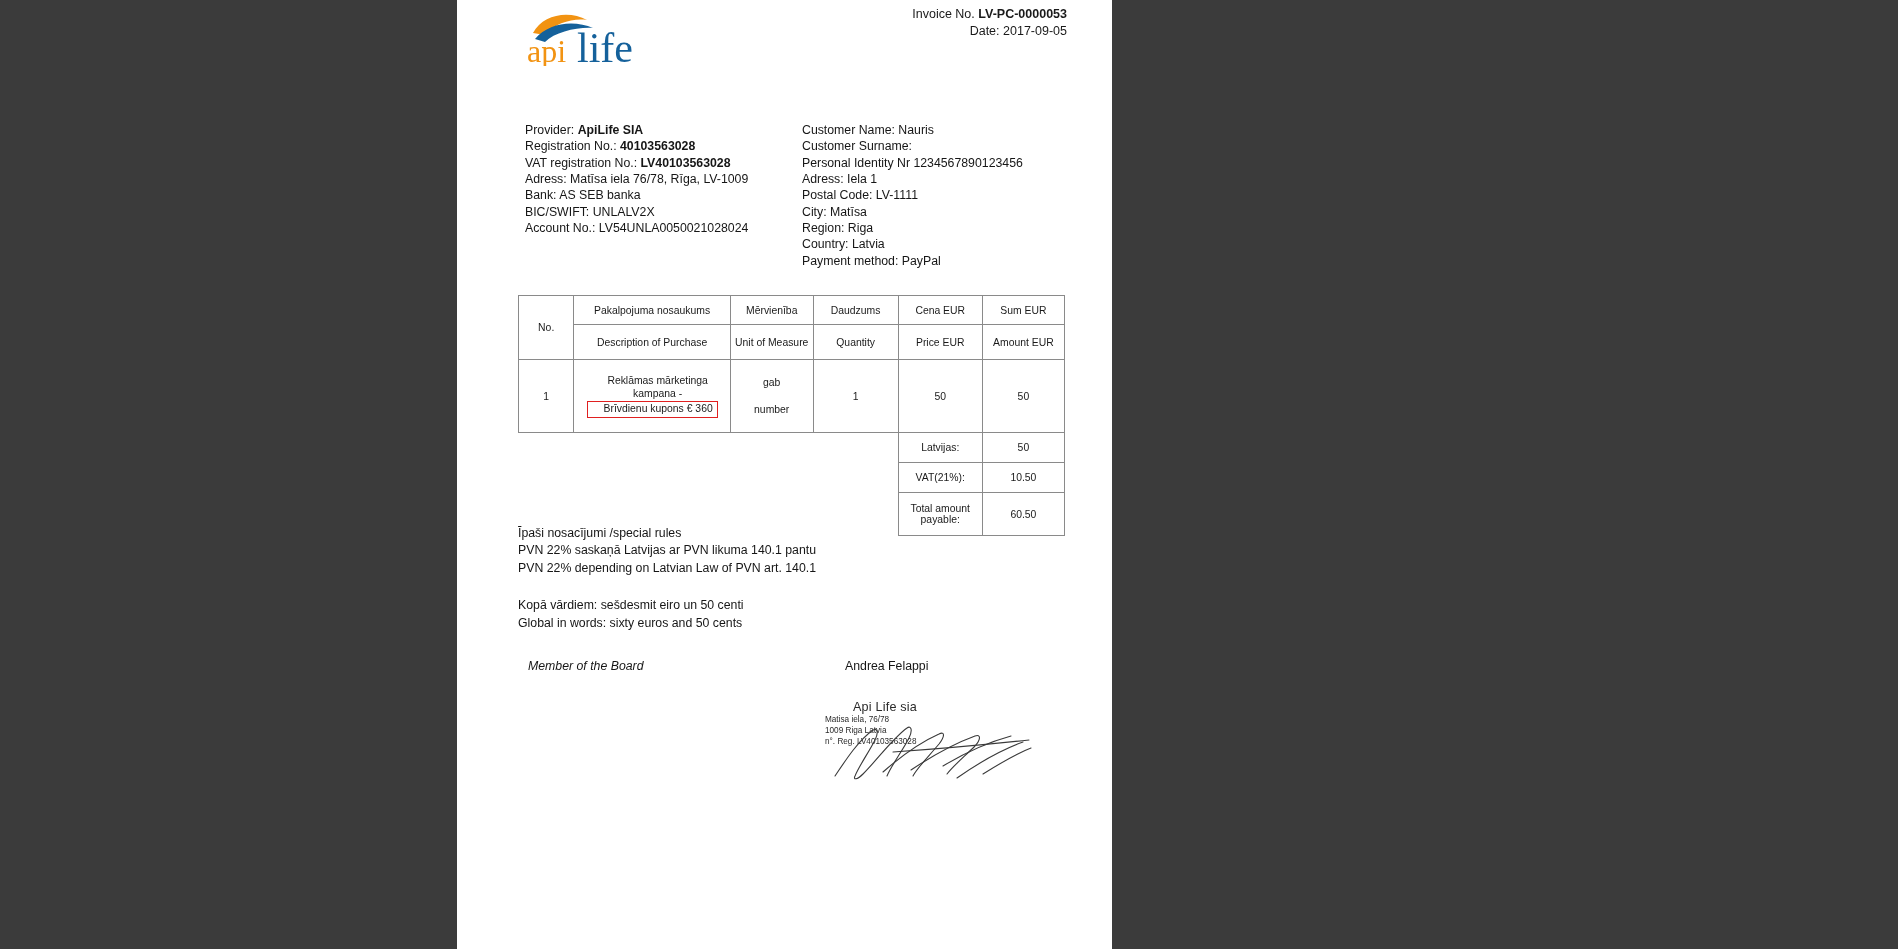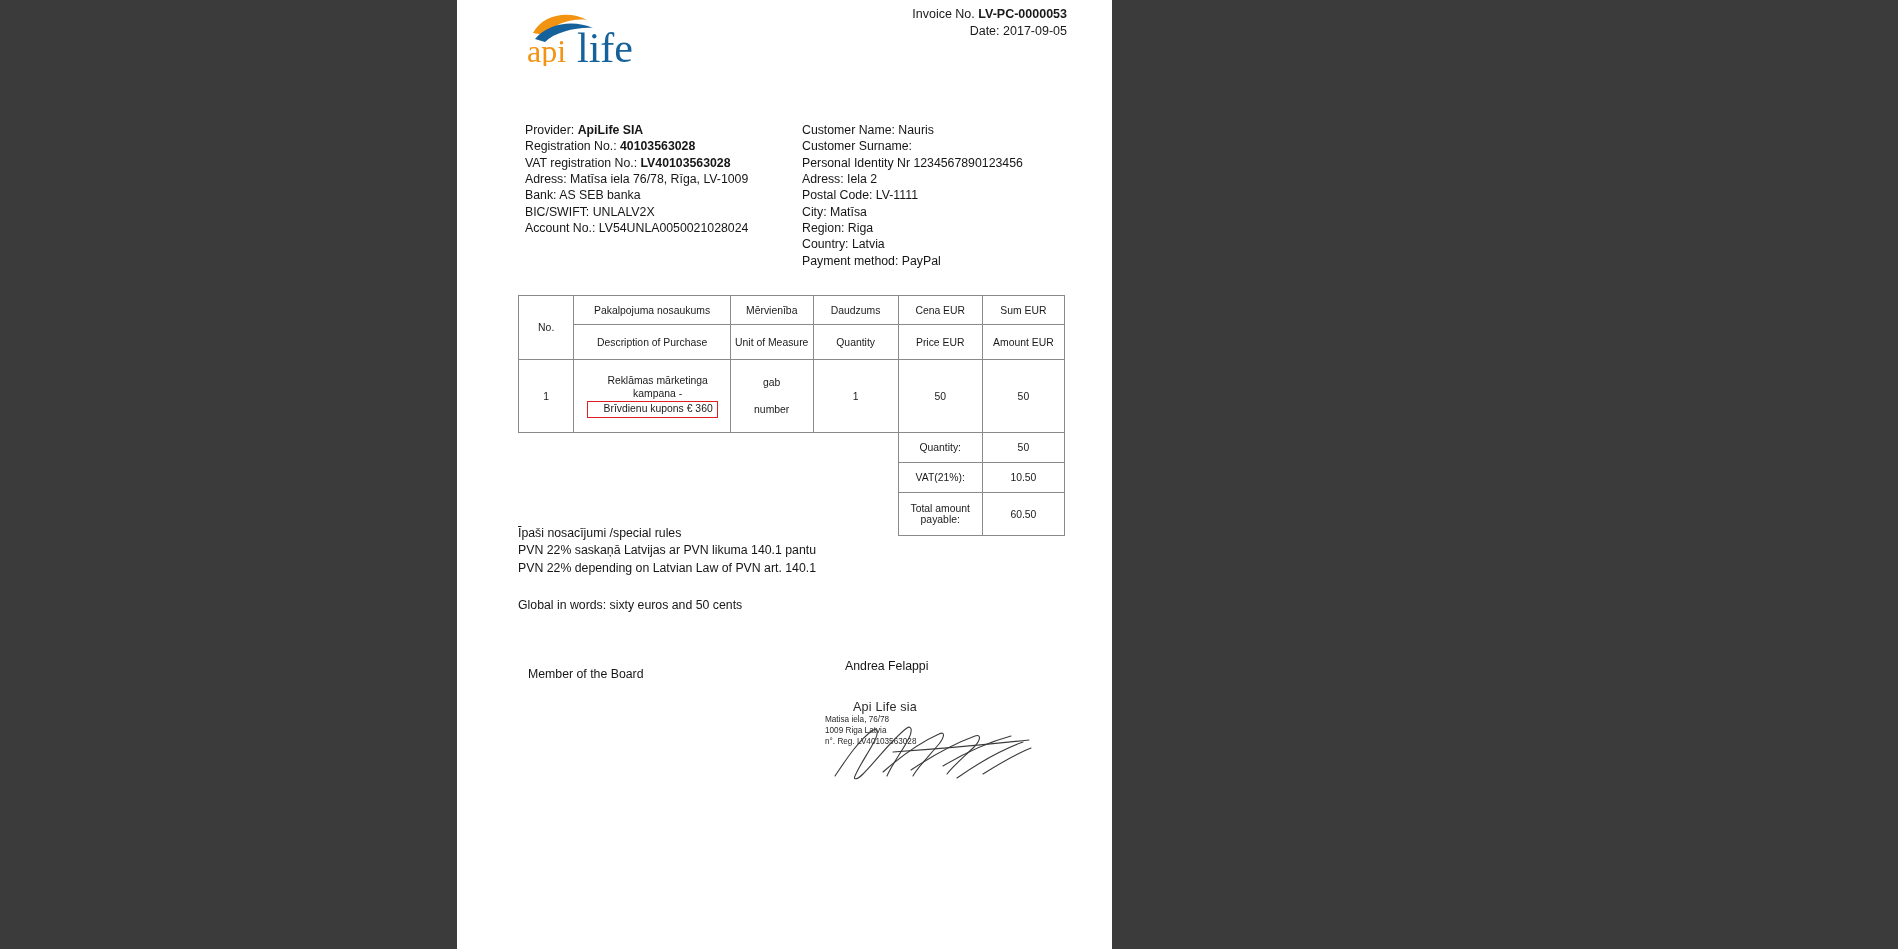--- a/index.html
+++ b/index.html
@@ -125,21 +125,21 @@
   .notes .gap { height: 20px; }
 
   .signers {
     position: absolute;
     left: 0;
     top: 655px;
     width: 655px;
     font-size: 12.3px;
     color: #161616;
   }
-  .signer-left  { position: absolute; left: 71px; top: 12px; }
+  .signer-left  { position: absolute; left: 71px; top: 4px; font-style: italic; }
   .signer-right { position: absolute; left: 388px; top: 4px; }
 
   
   .stamp {
     position: absolute;
     left: 368px;
     top: 700px;
     width: 230px;
     height: 85px;
   }
@@ -208,21 +208,21 @@
         <div>Adress: Matīsa iela 76/78, Rīga, LV-1009</div>
         <div>Bank: AS SEB banka</div>
         <div>BIC/SWIFT: UNLALV2X</div>
         <div>Account No.: LV54UNLA0050021028024</div>
       </div>
 
       <div class="customer">
         <div>Customer Name: Nauris</div>
         <div>Customer Surname:</div>
         <div>Personal Identity Nr 1234567890123456</div>
-        <div>Adress: Iela 2</div>
+        <div>Adress: Iela 1</div>
         <div>Postal Code: LV-1111</div>
         <div>City: Matīsa</div>
         <div>Region: Riga</div>
         <div>Country: Latvia</div>
         <div>Payment method: PayPal</div>
       </div>
     </div>
 
     <div class="tbl-wrap">
       <table class="inv">
@@ -253,40 +253,41 @@
             <span>number</span>
           </td>
           <td>1</td>
           <td>50</td>
           <td>50</td>
         </tr>
         <tr class="totals">
           <td class="no-border" rowspan="3" colspan="2"></td>
           <td class="no-border" rowspan="3"></td>
           <td class="no-border" rowspan="3"></td>
-          <td class="lbl">Quantity:</td>
+          <td class="lbl">Latvijas:</td>
           <td>50</td>
         </tr>
         <tr class="totals">
           <td class="lbl">VAT(21%):</td>
           <td>10.50</td>
         </tr>
         <tr class="totals">
           <td class="lbl" style="height:38px">Total amount payable:</td>
           <td>60.50</td>
         </tr>
       </tbody>
         </table>
     </div>
 
     <div class="notes">
       <div>Īpaši nosacījumi /special rules</div>
       <div>PVN 22% saskaņā Latvijas ar PVN likuma 140.1 pantu</div>
       <div>PVN 22% depending on Latvian Law of PVN art. 140.1</div>
       <div class="gap"></div>
+      <div>Kopā vārdiem: sešdesmit eiro un 50 centi</div>
       <div>Global in words: sixty euros and 50 cents</div>
     </div>
 
     <div class="signers">
       <div class="signer-left">Member of the Board</div>
       <div class="signer-right">Andrea Felappi</div>
     </div>
 
     <div class="stamp">
       <div class="stamp-name">Api Life sia</div>

